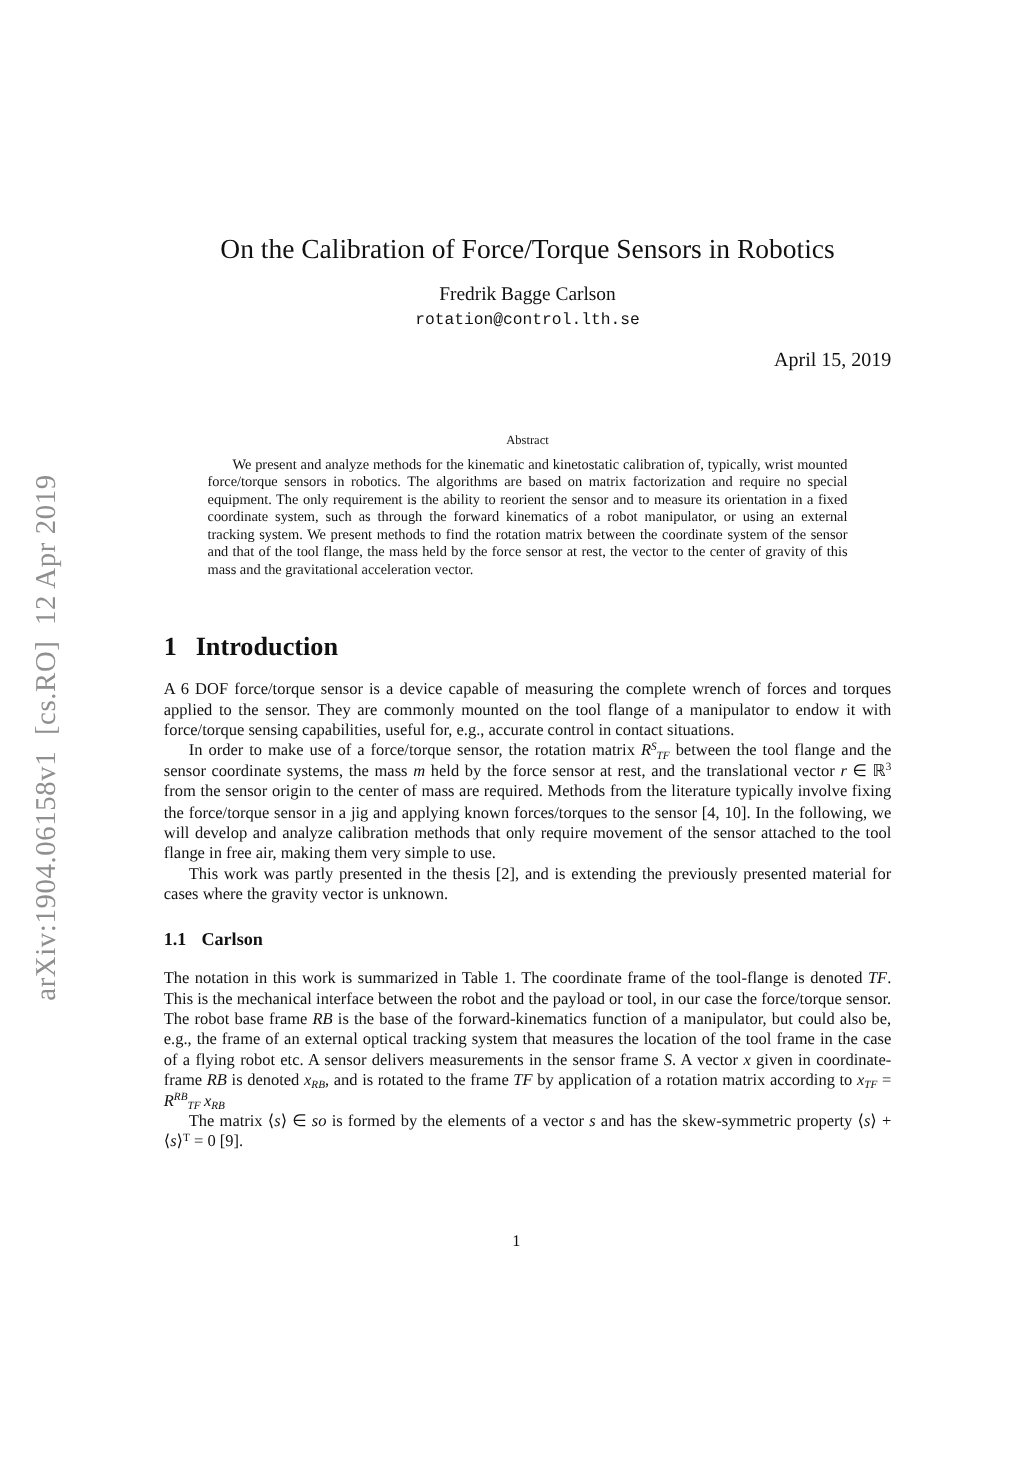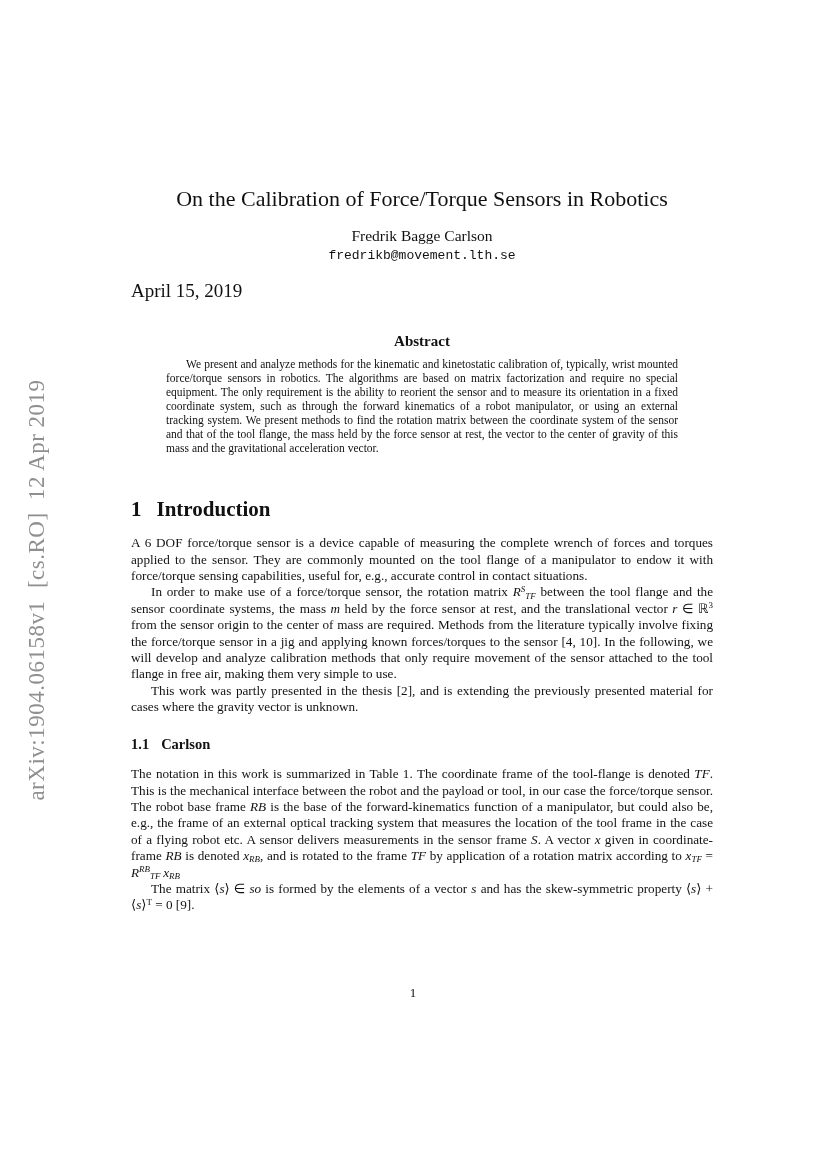--- a/index.html
+++ b/index.html
@@ -42,28 +42,28 @@
     font-size: 15.5px;
   }
   .email {
     margin-top: 3px;
     text-align: center;
     font-size: 13px;
     font-family: "Liberation Mono", monospace;
   }
   .date {
     margin-top: 17px;
-    text-align: left;
-    font-size: 19px;
+    text-align: right;
+    font-size: 16px;
   }
   .abstract-heading {
-    margin-top: 31px;
+    margin-top: 49px;
     text-align: center;
-    font-size: 15px;
-    font-weight: bold;
+    font-size: 10px;
+    font-weight: normal;
   }
   .abstract-body {
     margin: 7px auto 0 auto;
     width: 512px;
     font-size: 11.5px;
     line-height: 1.22;
     text-align: justify;
     text-indent: 20px;
   }
   .section-heading {
@@ -102,21 +102,21 @@
 
 <div class="page">
 
   <div class="watermark">arXiv:1904.06158v1  [cs.RO]  12 Apr 2019</div>
 
   <div class="content">
 
     <h1 class="title">On the Calibration of Force/Torque Sensors in Robotics</h1>
 
     <p class="author">Fredrik Bagge Carlson</p>
-    <p class="email">fredrikb@movement.lth.se</p>
+    <p class="email">rotation@control.lth.se</p>
     <p class="date">April 15, 2019</p>
 
     <p class="abstract-heading">Abstract</p>
     <p class="abstract-body">We present and analyze methods for the kinematic and kinetostatic calibration of, typically, wrist mounted force/torque sensors in robotics. The algorithms are based on matrix factorization and require no special equipment. The only requirement is the ability to reorient the sensor and to measure its orientation in a fixed coordinate system, such as through the forward kinematics of a robot manipulator, or using an external tracking system. We present methods to find the rotation matrix between the coordinate system of the sensor and that of the tool flange, the mass held by the force sensor at rest, the vector to the center of gravity of this mass and the gravitational acceleration vector.</p>
 
     <h2 class="section-heading">
       <span class="sec-num">1</span><span>Introduction</span>
     </h2>
 
     <p class="body-par first">A 6 DOF force/torque sensor is a device capable of measuring the complete wrench of forces and torques applied to the sensor. They are commonly mounted on the tool flange of a manipulator to endow it with force/torque sensing capabilities, useful for, e.g., accurate control in contact situations.</p>

